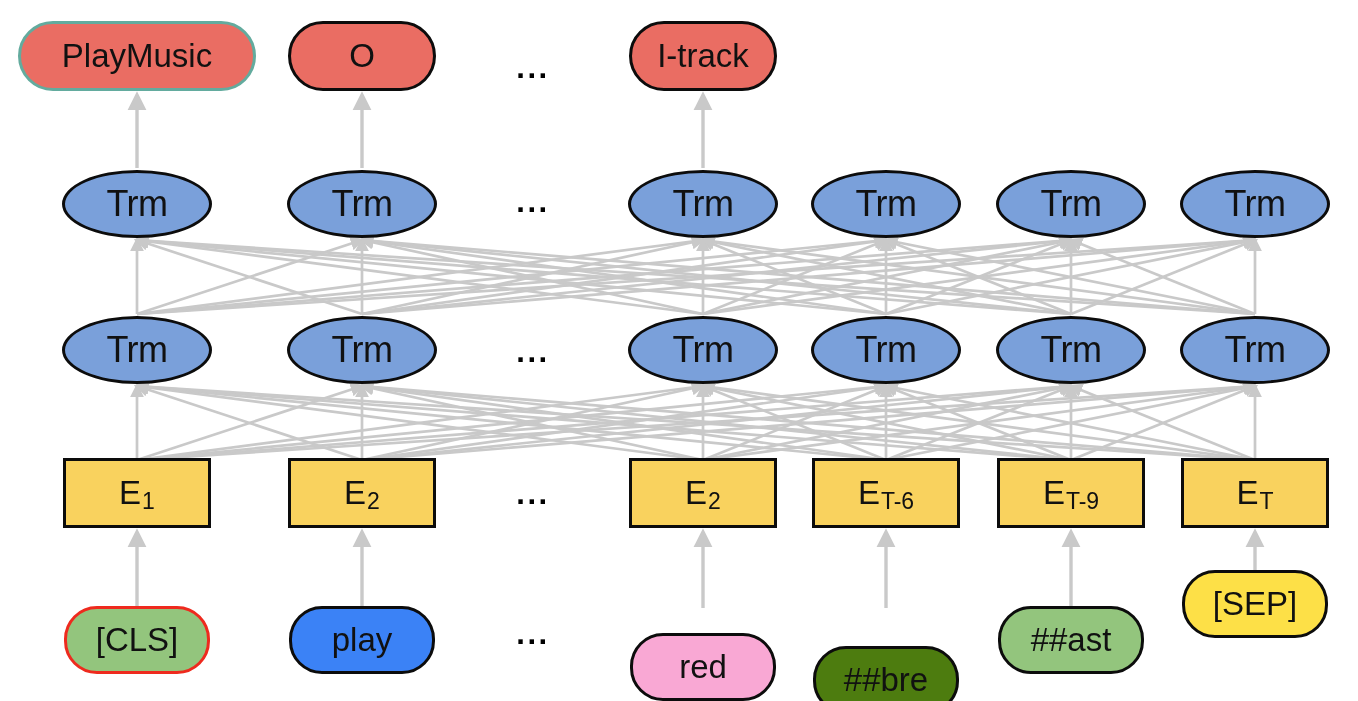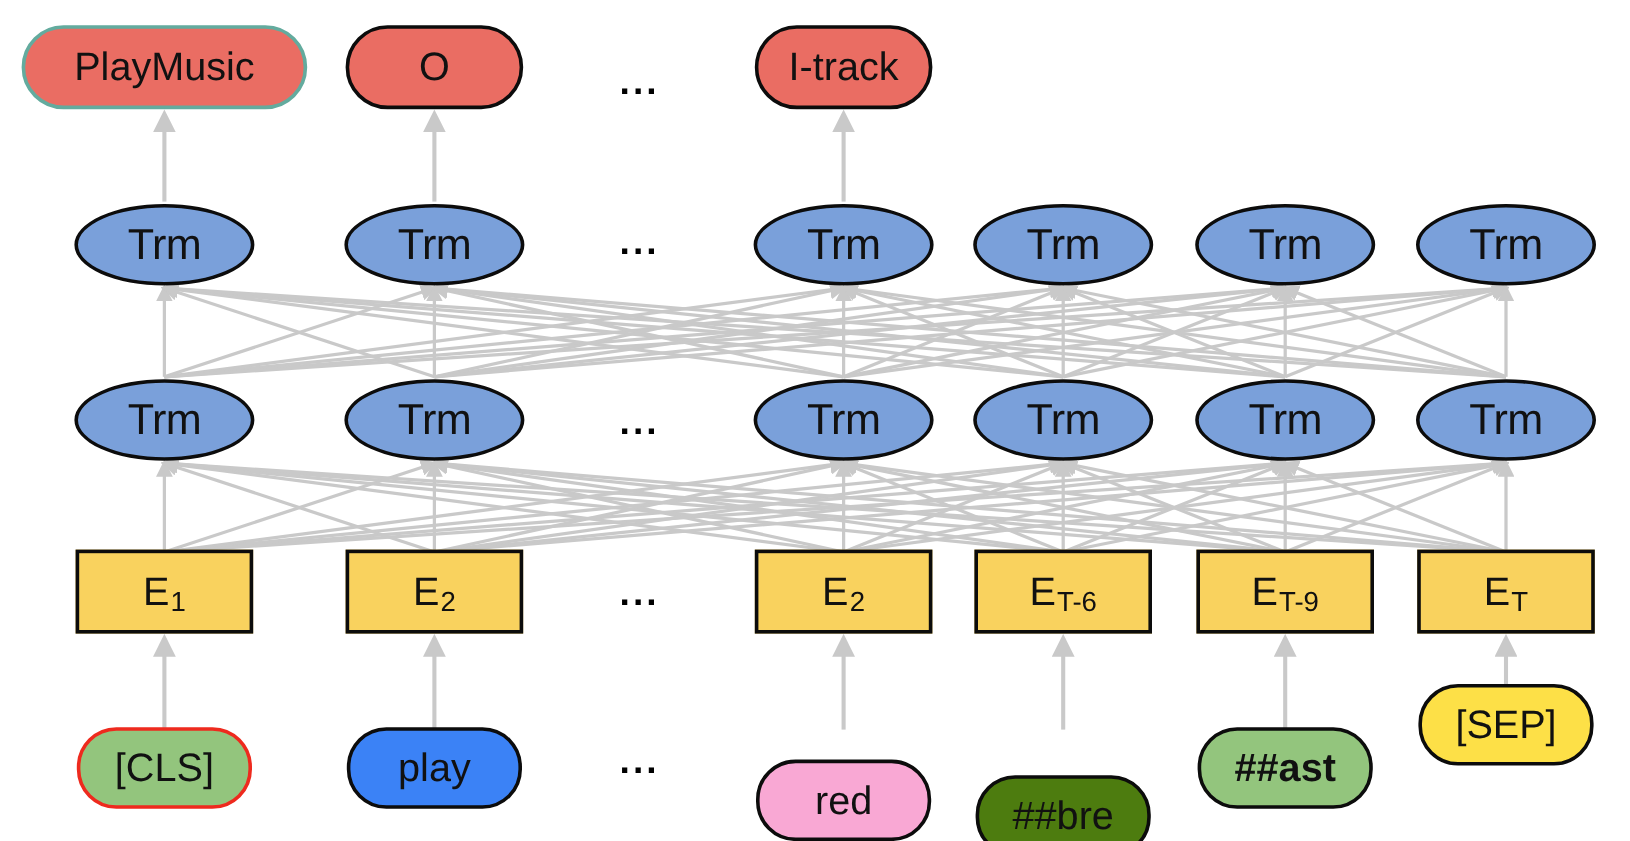--- a/index.html
+++ b/index.html
@@ -171,21 +171,21 @@
       <div class="node rect" style="left: 1255px; top: 493px; width: 148px; height: 70px; background: rgb(249, 210, 94); border-color: rgb(12, 12, 12);">
         <span>E</span>
         <span class="e-sub">T</span>
       </div>
     </div>
   <div id="row-tokens">
       <div class="node pill" style="left: 137px; top: 640px; width: 146px; height: 68px; background: rgb(147, 197, 125); border-color: rgb(238, 42, 30); border-radius: 33px;">[CLS]</div>
       <div class="node pill" style="left: 362px; top: 640px; width: 146px; height: 68px; background: #3b82f6; border-color: rgb(12, 12, 12); border-radius: 33px;">play</div>
       <div class="node pill" style="left: 703px; top: 667px; width: 146px; height: 68px; background: #f9a8d4; border-color: rgb(12, 12, 12); border-radius: 33px;">red</div>
       <div class="node pill" style="left: 886px; top: 680px; width: 146px; height: 68px; background: #4d7c0f; border-color: rgb(12, 12, 12); border-radius: 33px;">##bre</div>
-      <div class="node pill" style="left: 1071px; top: 640px; width: 146px; height: 68px; background: rgb(147, 197, 125); border-color: rgb(12, 12, 12); border-radius: 33px; font-weight: bold;">##ast</div>
+      <div class="node pill" style="left: 1071px; top: 640px; width: 146px; height: 68px; background: rgb(147, 197, 125); border-color: rgb(12, 12, 12); border-radius: 33px;">##ast</div>
       <div class="node pill" style="left: 1255px; top: 604px; width: 146px; height: 68px; background: #fde047; border-color: rgb(12, 12, 12); border-radius: 33px;">[SEP]</div>
     </div>
 
   <div class="dots" style="left:533px;top:68px">...</div>
   <div class="dots" style="left:533px;top:202px">...</div>
   <div class="dots" style="left:533px;top:352px">...</div>
   <div class="dots" style="left:533px;top:494px">...</div>
   <div class="dots" style="left:533px;top:634px">...</div>
 </div>
 

